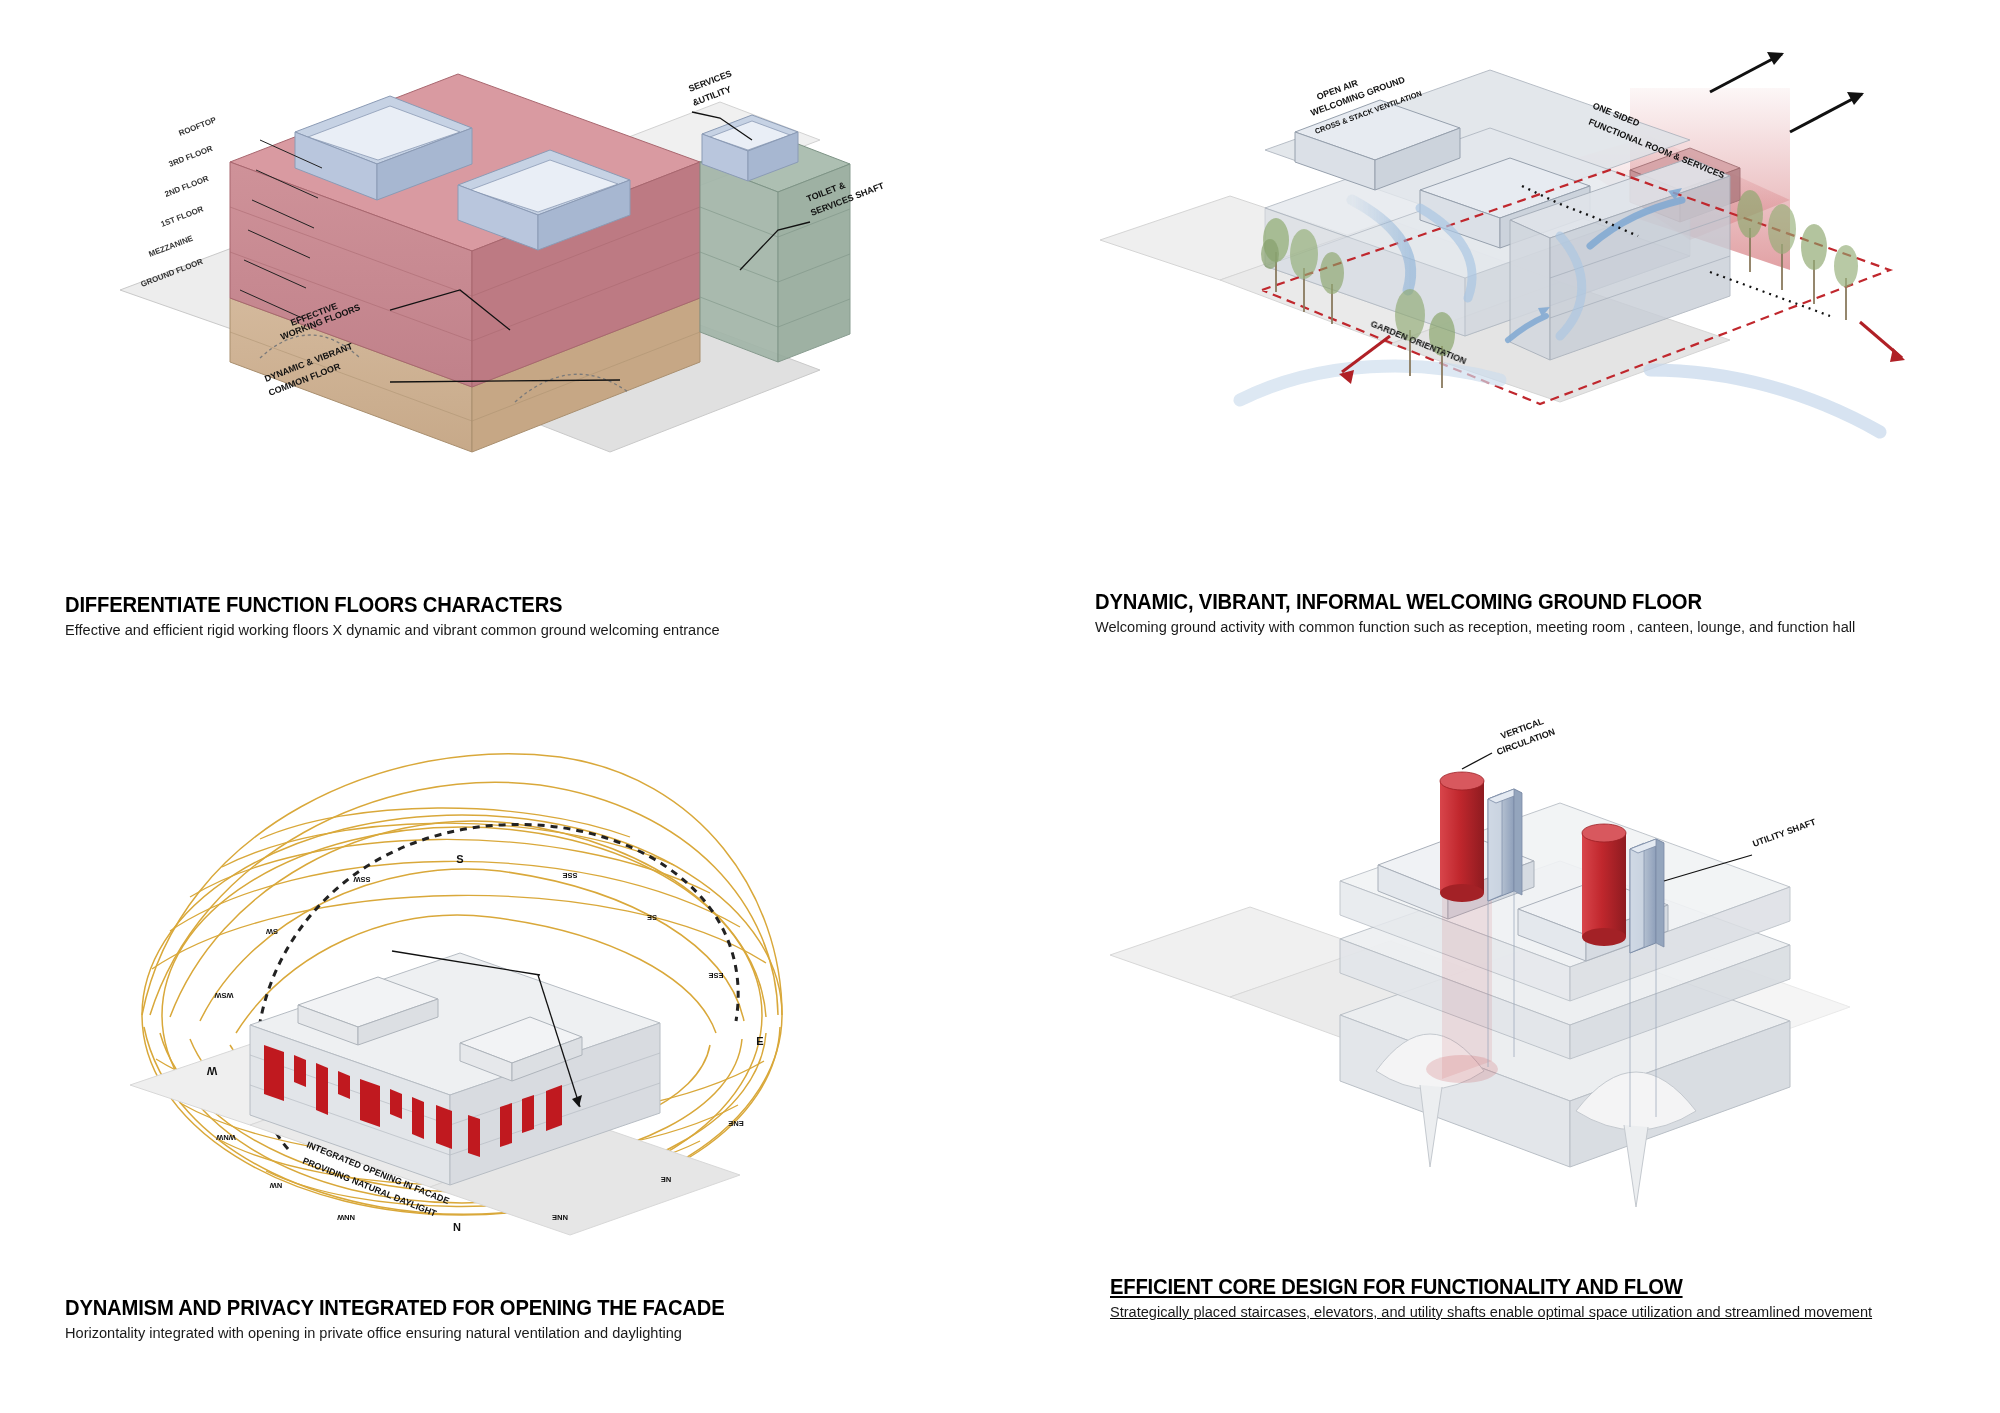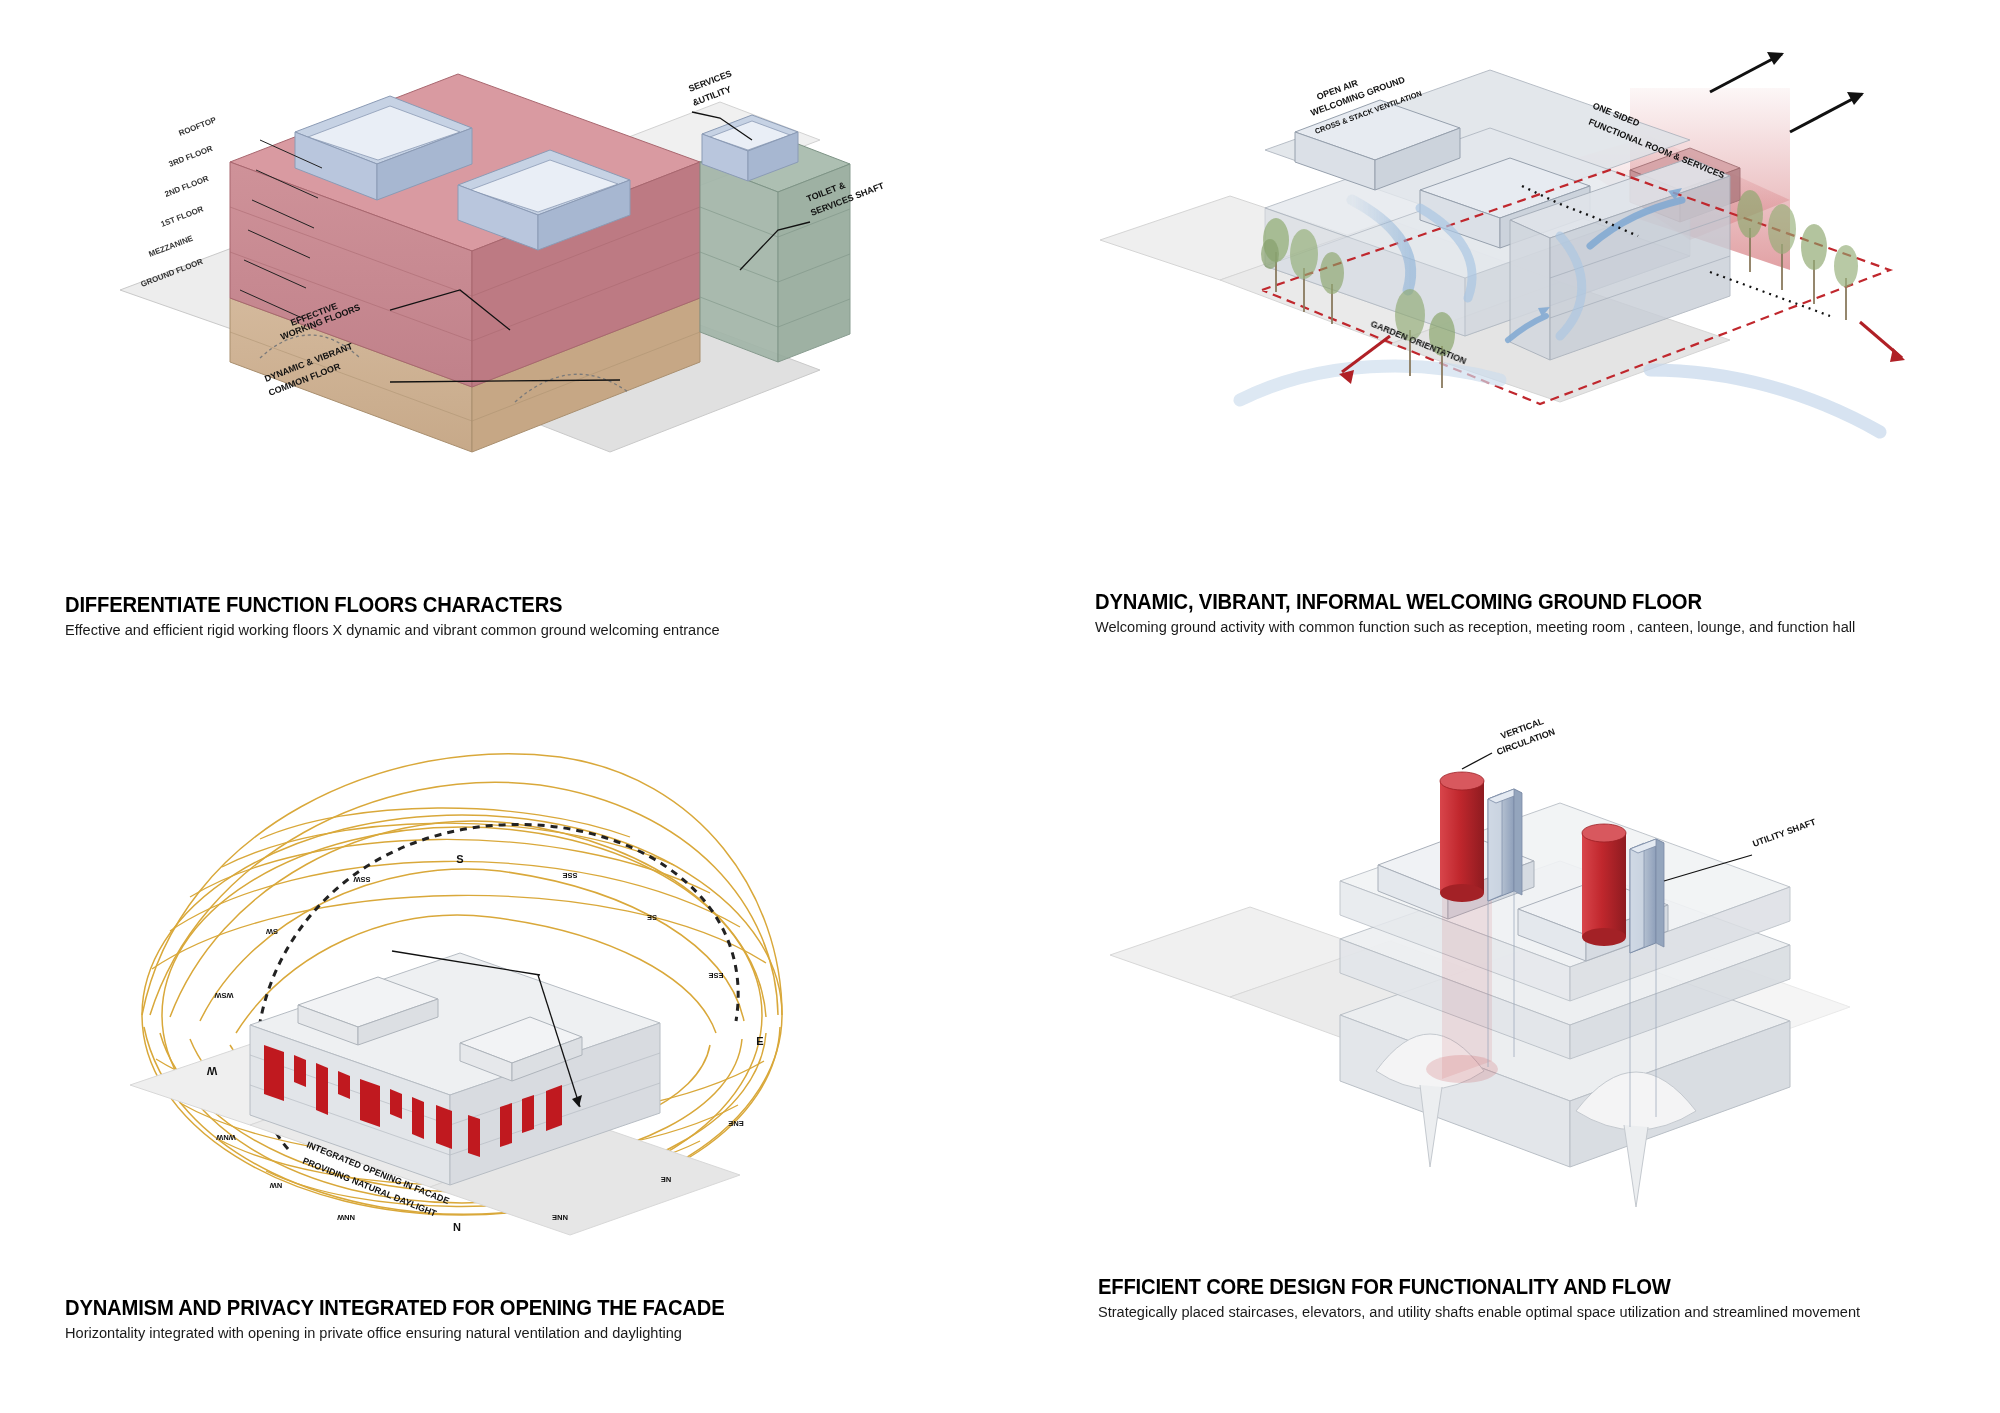--- a/index.html
+++ b/index.html
@@ -526,19 +526,19 @@
         <text class="lbl lbl-sm" transform="translate(412,24) rotate(-20)">VERTICAL</text>
         <text class="lbl lbl-sm" transform="translate(408,40) rotate(-20)">CIRCULATION</text>
       </g>
 
       <g>
         <path class="leader" d="M 574 166 L 628 150 L 662 140"></path>
         <text class="lbl lbl-sm" transform="translate(664,132) rotate(-20)">UTILITY SHAFT</text>
       </g>
     </svg>
 
-    <div class="caption" style="left:8px; top:560px;">
+    <div class="caption" style="left:20px; top:560px;text-decoration:underline;">
       <p class="caption-title">EFFICIENT CORE DESIGN FOR FUNCTIONALITY AND FLOW</p>
       <p class="caption-sub">Strategically placed staircases, elevators, and utility shafts enable optimal space utilization and streamlined movement</p>
     </div>
   </div>
 
 </div>
 
 </body></html>

